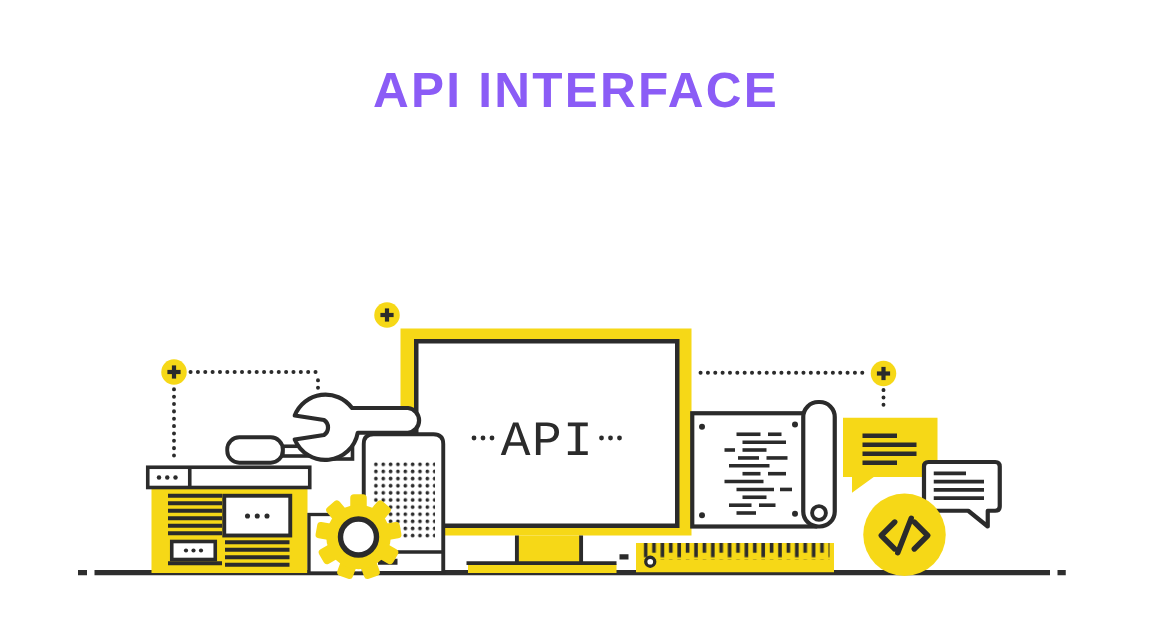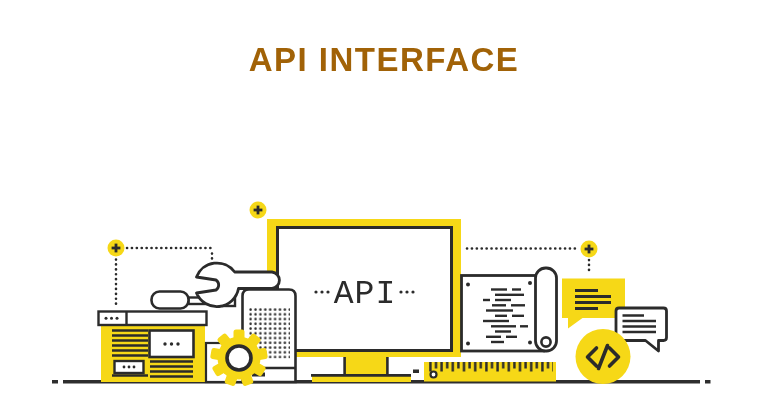--- a/index.html
+++ b/index.html
@@ -1,21 +1,21 @@
 <!DOCTYPE html>
 <html><head>
 <meta charset="utf-8">
 <style>
   html,body { margin:0; padding:0; background:#ffffff; }
   body { font-family:"Liberation Sans", sans-serif; }
   .canvas { position:relative; width:768px; height:416px; background:#ffffff; overflow:hidden; }
   .title {
     position:absolute; top:41px; left:0; width:100%; margin:0;
     text-align:center; font-size:33px; font-weight:bold; letter-spacing:1.5px;
-    color:#a16207;
+    color:#8b5cf6;
   }
   svg.illust { position:absolute; left:0; top:0; width:768px; height:416px; }
   .api-label {
     font-family:"Liberation Mono","DejaVu Sans Mono",monospace;
     font-size:33px; letter-spacing:1px; fill:#2b2b2b;
   }
 </style>
 </head>
 <body>
 

